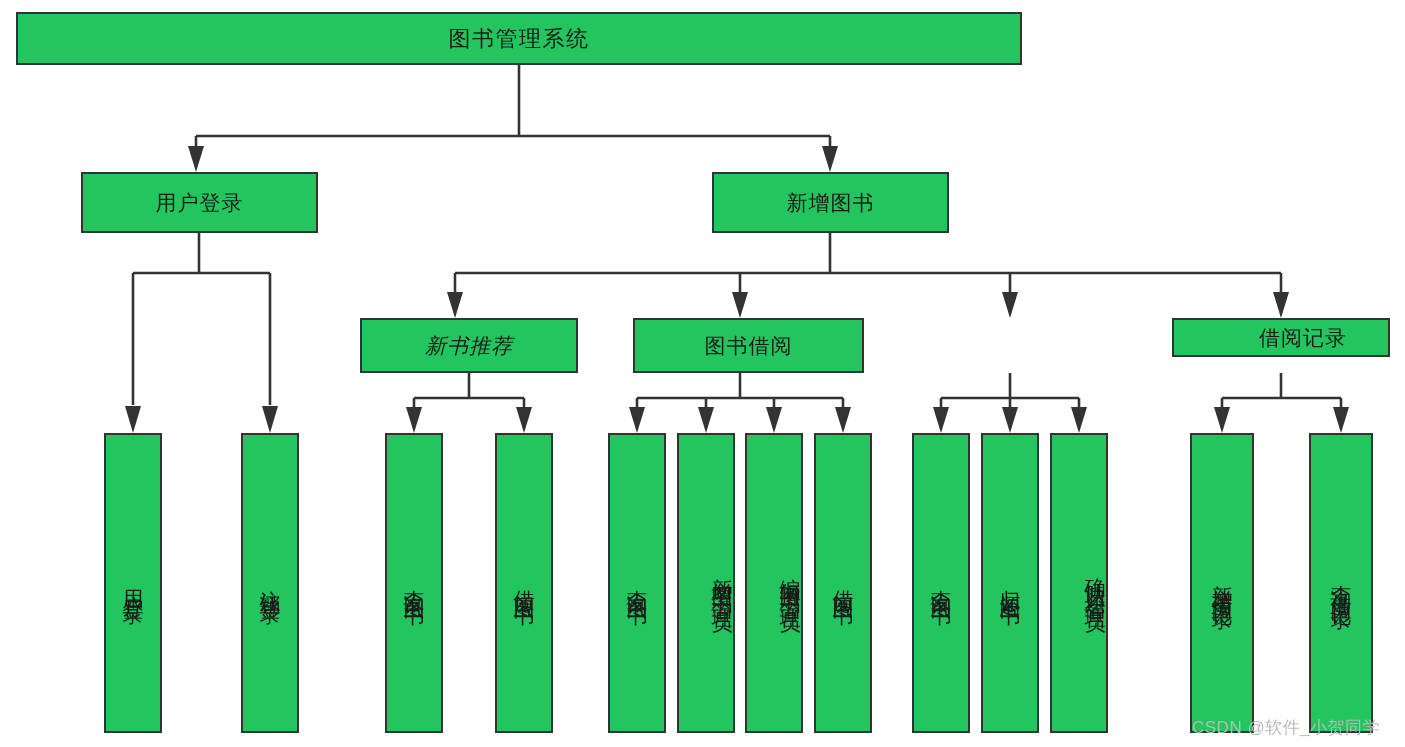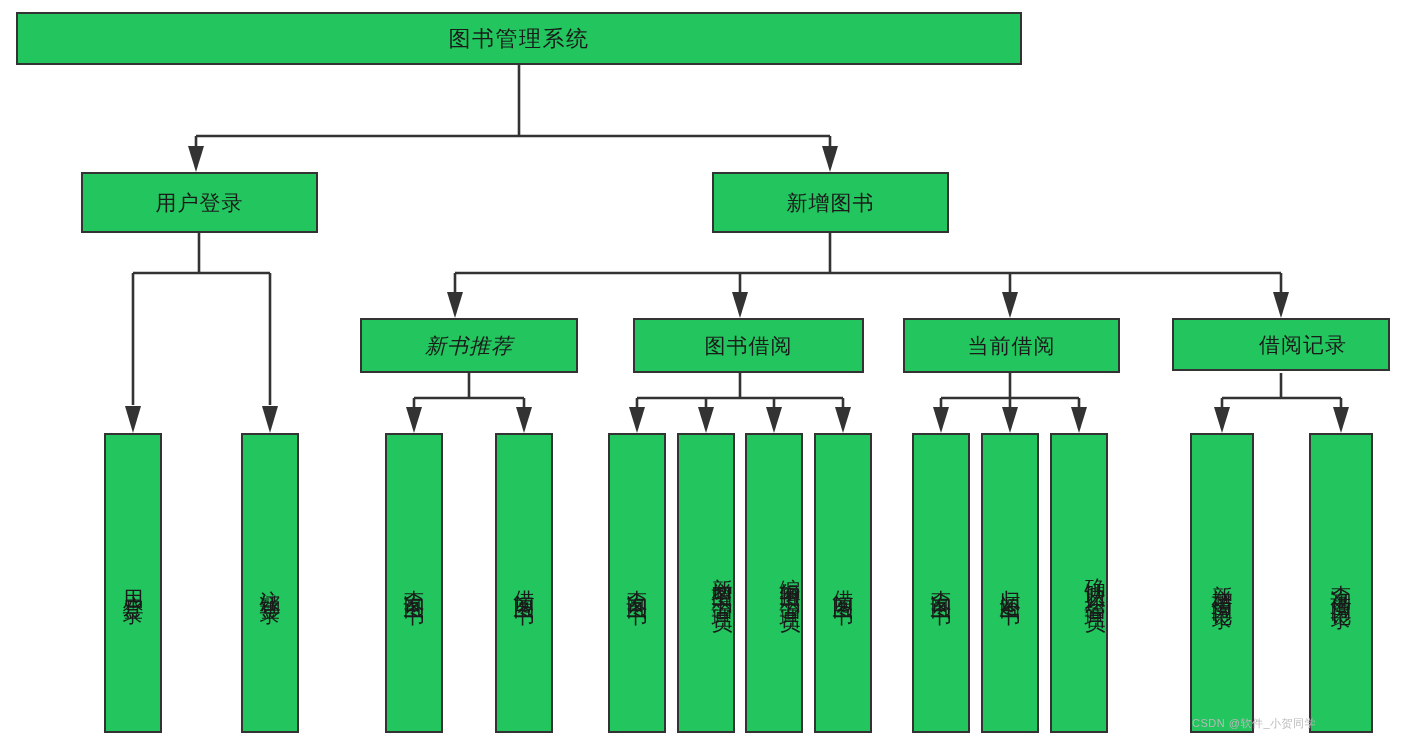--- a/index.html
+++ b/index.html
@@ -6,21 +6,21 @@
   body{font-family:"Liberation Sans","DejaVu Sans",sans-serif;}
   #stage{position:relative;width:1405px;height:747px;background:#ffffff;overflow:hidden;}
   svg.wires{position:absolute;left:0;top:0;width:1405px;height:747px;pointer-events:none;}
   .node{position:absolute;box-sizing:border-box;border:2.4px solid #333333;background:#22c55e;
         display:flex;align-items:center;justify-content:center;color:#1a1a1a;}
   .node.h{font-size:21px;letter-spacing:1px;}
   .node.root{font-size:22px;letter-spacing:1.5px;}
   .node.v{writing-mode:vertical-rl;text-orientation:upright;font-size:21px;letter-spacing:5px;
           line-height:1.05;padding:6px 0;}
   .node.v.top{align-items:flex-start;}
-  .watermark{position:absolute;font-size:11px;color:#b9b9b9;letter-spacing:.5px;white-space:nowrap;}
+  .watermark{position:absolute;font-size:17px;color:#b9b9b9;letter-spacing:.5px;white-space:nowrap;}
 </style>
 </head>
 <body>
 
 <div id="stage">
 
   <svg class="wires" viewBox="0 0 1405 747">
     <g stroke="#333333" stroke-width="2.6" fill="none">
 
       <path d="M519,65 L519,136"></path>
@@ -103,24 +103,21 @@
   <div class="node h" style="left:712px;top:172px;width:237px;height:61px;">
     <span>新增图书</span>
   </div>
 
   <div class="node h" style="left:360px;top:318px;width:218px;height:55px;font-style:italic;">
     <span>新书推荐</span>
   </div>
   <div class="node h" style="left:633px;top:318px;width:231px;height:55px;">
     <span>图书借阅</span>
   </div>
-  <div class="node h" style="left:903px;top:318px;width:217px;height:55px;">
-    <span>当前借阅</span>
-  </div>
-  <div class="node h" style="left:1172px;top:318px;width:218px;height:53px;padding-left:44px;">
+  <div class="node h" style="left:1172px;top:318px;width:218px;height:39px;padding-left:44px;">
     <span>借阅记录</span>
   </div>
 
   <div class="node v" style="left:104px;top:433px;width:58px;height:300px;">
     <span>用户登录</span>
   </div>
   <div class="node v" style="left:241px;top:433px;width:58px;height:300px;">
     <span>注销登录</span>
   </div>
 

